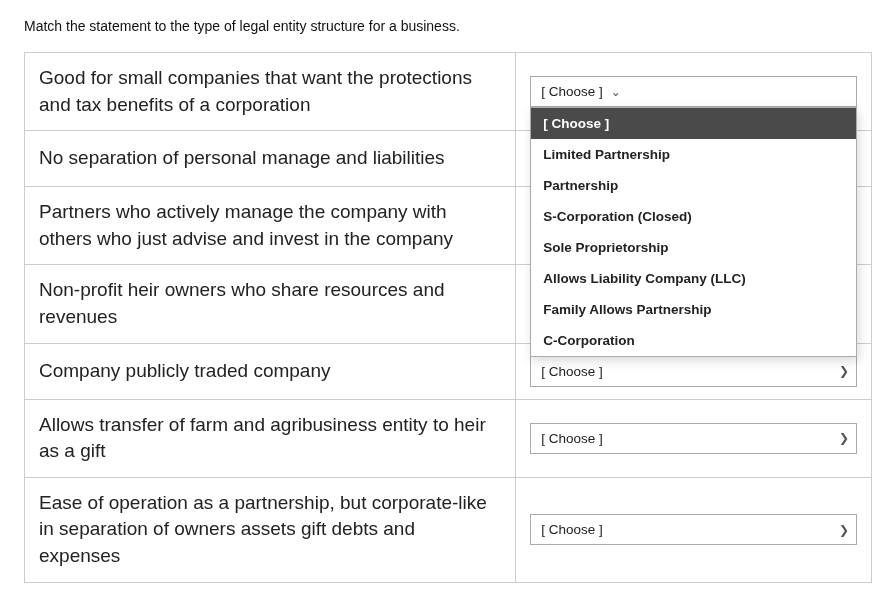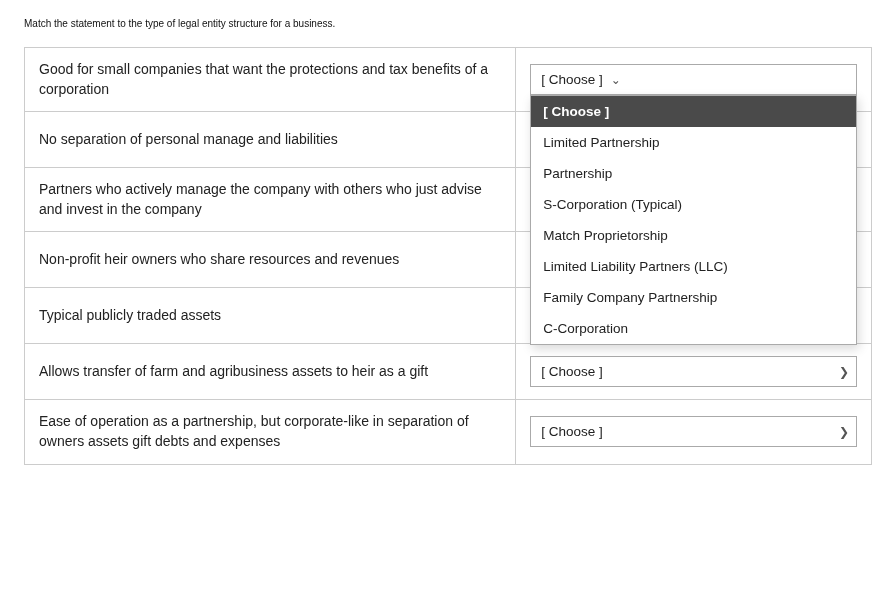--- a/index.html
+++ b/index.html
@@ -6,36 +6,36 @@
     body {
       font-family: Arial, sans-serif;
       font-size: 14px;
       background: #fff;
       color: #222;
       width: 896px;
       min-height: 613px;
       padding: 18px 24px;
     }
     .instructions {
-      font-size: 10px;
+      font-size: 14px;
       margin-bottom: 18px;
       color: #111;
     }
     .match-table {
       width: 100%;
       border-collapse: collapse;
     }
     .match-table td {
       border: 1px solid #ccc;
       padding: 12px 14px;
       vertical-align: middle;
     }
     .match-table .statement-cell {
       width: 58%;
-      font-size: 14px;
+      font-size: 19px;
       line-height: 1.4;
       color: #222;
     }
     .match-table .select-cell {
       width: 42%;
       vertical-align: middle;
       position: relative;
     }
     .dropdown-wrapper {
       position: relative;
@@ -91,20 +91,21 @@
       border: 1px solid #aaa;
       background: #fff;
       z-index: 100;
       box-shadow: 2px 4px 10px rgba(0,0,0,0.15);
     }
     .dropdown-list .option-item {
       padding: 8px 12px;
       font-size: 13.5px;
       cursor: pointer;
       color: #222;
+      font-weight: bold;
     }
     .dropdown-list .option-item.selected {
       background: #4a4a4a;
       color: #fff;
       font-weight: bold;
     }
     .select-cell-open {
       vertical-align: top;
       position: relative;
     }
@@ -121,47 +122,47 @@
         <td class="select-cell select-cell-open">
           <div class="open-dropdown-container">
             <div class="open-select-display">
               <span>[ Choose ]</span>
               <span class="arrow-icon">⌄</span>
             </div>
             <div class="dropdown-list">
               <div class="option-item selected">[ Choose ]</div>
               <div class="option-item">Limited Partnership</div>
               <div class="option-item">Partnership</div>
-              <div class="option-item">S-Corporation (Typical)</div>
-              <div class="option-item">Match Proprietorship</div>
-              <div class="option-item">Limited Liability Partners (LLC)</div>
-              <div class="option-item">Family Company Partnership</div>
+              <div class="option-item">S-Corporation (Closed)</div>
+              <div class="option-item">Sole Proprietorship</div>
+              <div class="option-item">Allows Liability Company (LLC)</div>
+              <div class="option-item">Family Allows Partnership</div>
               <div class="option-item">C-Corporation</div>
             </div>
           </div>
         </td>
       </tr>
       <tr>
         <td class="statement-cell">No separation of personal manage and liabilities</td>
         <td class="select-cell"><div class="dropdown-wrapper"><select class="dropdown-select"><option value="choose">[ Choose ]</option><option value="limited_partnership">Limited Partnership</option><option value="cooperative">Cooperative</option><option value="s_corporation">S-Corporation (Closed)</option><option value="sole_proprietorship">Sole Proprietorship</option><option value="llc">Limited Liability Company (LLC)</option><option value="family_limited_partnership">Family Limited Partnership</option><option value="c_corporation">C-Corporation</option></select><span class="dropdown-arrow">❯</span></div></td>
       </tr>
       <tr>
         <td class="statement-cell">Partners who actively manage the company with others who just advise and invest in the company</td>
         <td class="select-cell"><div class="dropdown-wrapper"><select class="dropdown-select"><option value="choose">[ Choose ]</option><option value="limited_partnership">Limited Partnership</option><option value="cooperative">Cooperative</option><option value="s_corporation">S-Corporation (Closed)</option><option value="sole_proprietorship">Sole Proprietorship</option><option value="llc">Limited Liability Company (LLC)</option><option value="family_limited_partnership">Family Limited Partnership</option><option value="c_corporation">C-Corporation</option></select><span class="dropdown-arrow">❯</span></div></td>
       </tr>
       <tr>
         <td class="statement-cell">Non-profit heir owners who share resources and revenues</td>
         <td class="select-cell"><div class="dropdown-wrapper"><select class="dropdown-select"><option value="choose">[ Choose ]</option><option value="limited_partnership">Limited Partnership</option><option value="cooperative">Cooperative</option><option value="s_corporation">S-Corporation (Closed)</option><option value="sole_proprietorship">Sole Proprietorship</option><option value="llc">Limited Liability Company (LLC)</option><option value="family_limited_partnership">Family Limited Partnership</option><option value="c_corporation">C-Corporation</option></select><span class="dropdown-arrow">❯</span></div></td>
       </tr>
       <tr>
-        <td class="statement-cell">Typical publicly traded assets</td>
+        <td class="statement-cell">Company publicly traded company</td>
         <td class="select-cell"><div class="dropdown-wrapper"><select class="dropdown-select"><option value="choose">[ Choose ]</option><option value="limited_partnership">Limited Partnership</option><option value="cooperative">Cooperative</option><option value="s_corporation">S-Corporation (Closed)</option><option value="sole_proprietorship">Sole Proprietorship</option><option value="llc">Limited Liability Company (LLC)</option><option value="family_limited_partnership">Family Limited Partnership</option><option value="c_corporation">C-Corporation</option></select><span class="dropdown-arrow">❯</span></div></td>
       </tr>
       <tr>
-        <td class="statement-cell">Allows transfer of farm and agribusiness assets to heir as a gift</td>
+        <td class="statement-cell">Allows transfer of farm and agribusiness entity to heir as a gift</td>
         <td class="select-cell"><div class="dropdown-wrapper"><select class="dropdown-select"><option value="choose">[ Choose ]</option><option value="limited_partnership">Limited Partnership</option><option value="cooperative">Cooperative</option><option value="s_corporation">S-Corporation (Closed)</option><option value="sole_proprietorship">Sole Proprietorship</option><option value="llc">Limited Liability Company (LLC)</option><option value="family_limited_partnership">Family Limited Partnership</option><option value="c_corporation">C-Corporation</option></select><span class="dropdown-arrow">❯</span></div></td>
       </tr>
       <tr>
         <td class="statement-cell">Ease of operation as a partnership, but corporate-like in separation of owners assets gift debts and expenses</td>
         <td class="select-cell"><div class="dropdown-wrapper"><select class="dropdown-select"><option value="choose">[ Choose ]</option><option value="limited_partnership">Limited Partnership</option><option value="cooperative">Cooperative</option><option value="s_corporation">S-Corporation (Closed)</option><option value="sole_proprietorship">Sole Proprietorship</option><option value="llc">Limited Liability Company (LLC)</option><option value="family_limited_partnership">Family Limited Partnership</option><option value="c_corporation">C-Corporation</option></select><span class="dropdown-arrow">❯</span></div></td>
       </tr>
     </tbody>
 </table>
 
 </body></html>

